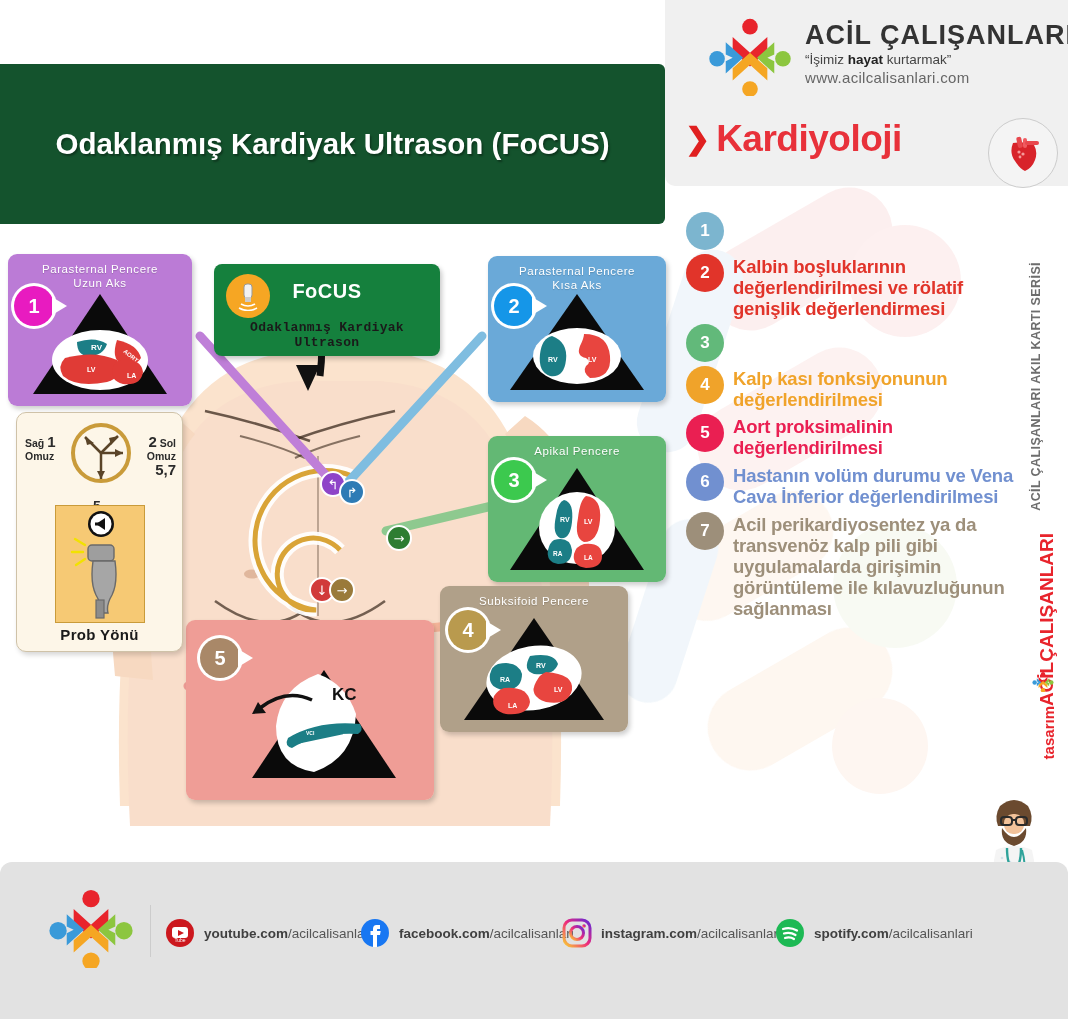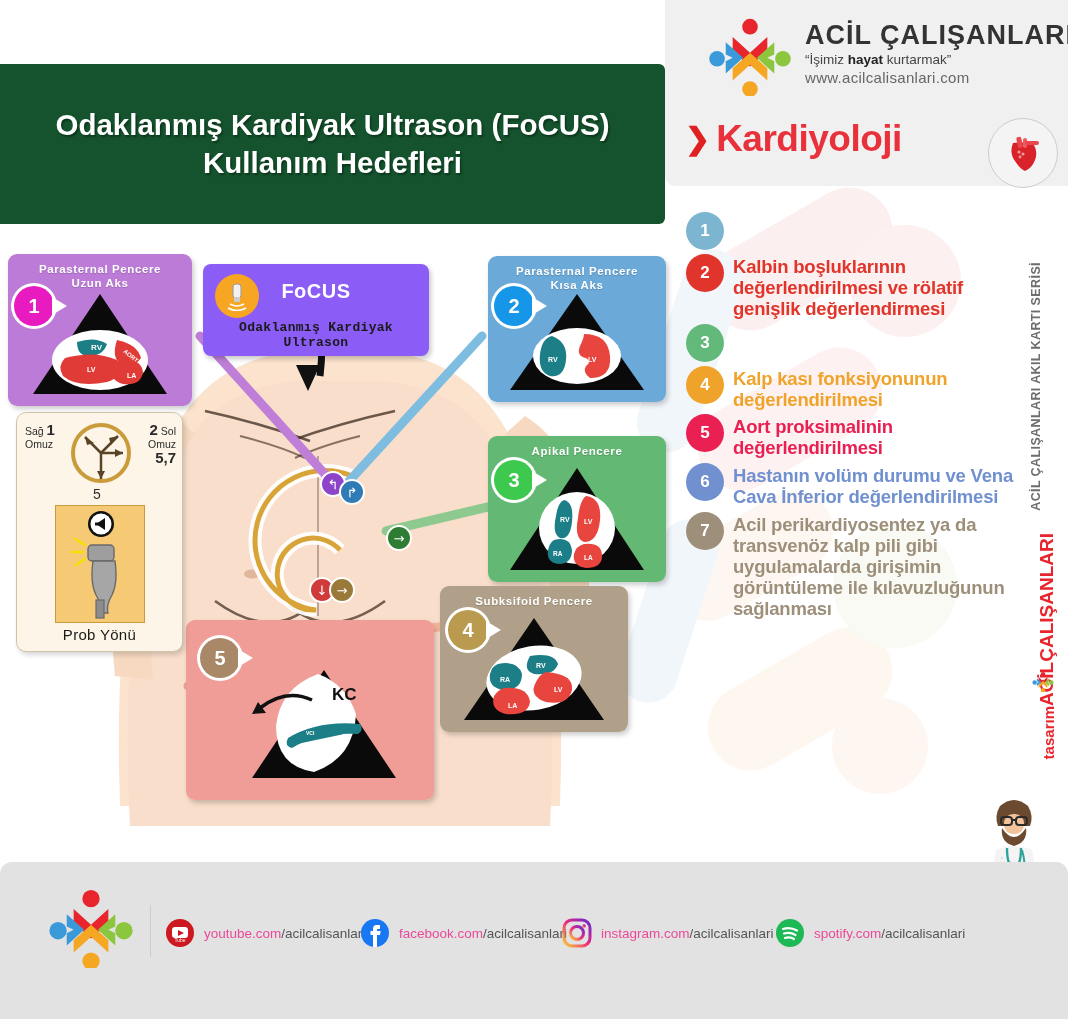--- a/index.html
+++ b/index.html
@@ -26,45 +26,45 @@
     border-top-right-radius:6px;border-bottom-right-radius:6px;
     display:flex;align-items:center;justify-content:center;}
   #title-banner .t{color:#ffffff;font-size:29.5px;font-weight:bold;text-align:center;
     line-height:1.28;text-shadow:1.5px 1.5px 2px rgba(0,0,0,.35);}
 
   
   #bg-blobs{position:absolute;left:0;top:186px;width:1068px;height:676px;overflow:hidden;}
 
   
   .card{position:absolute;border-radius:9px;box-shadow:2px 3px 5px rgba(0,0,0,.20);}
-  .card-title{color:#ffffff;font-size:11.5px;font-weight:bold;text-align:center;
+  .card-title{color:#ffffff;font-size:11.5px;font-weight:normal;text-align:center;
     letter-spacing:.6px;padding-top:8px;line-height:1.25;text-shadow:0 1px 1px rgba(0,0,0,.18);}
   .badge{position:absolute;width:40px;height:40px;border-radius:50%;
     display:flex;align-items:center;justify-content:center;color:#fff;font-size:20px;
     font-weight:bold;box-shadow:0 0 0 3px #ffffff;}
   .badge::after{content:"";position:absolute;right:-13px;top:11px;width:0;height:0;
     border-top:9px solid transparent;border-bottom:9px solid transparent;border-left:15px solid #ffffff;}
   .us-svg{position:absolute;left:0;right:0;margin:auto;}
 
   
-  #focus-card{position:absolute;left:203px;top:264px;width:226px;height:92px;background:#8b5cf6;
+  #focus-card{position:absolute;left:214px;top:264px;width:226px;height:92px;background:#15803d;
     border-radius:8px;box-shadow:2px 3px 5px rgba(0,0,0,.22);}
   #focus-icon{position:absolute;left:12px;top:10px;width:44px;height:44px;border-radius:50%;
     background:#f6a623;display:flex;align-items:center;justify-content:center;}
   #focus-title{position:absolute;left:0;right:0;top:16px;text-align:center;color:#ffffff;
     font-size:20px;font-weight:bold;letter-spacing:.5px;}
   #focus-sub{position:absolute;left:0;right:0;top:56px;text-align:center;color:#1a1a1a;
     font-size:13px;font-weight:bold;letter-spacing:.3px;font-family:Liberation Mono, monospace;}
 
   
   #prob-panel{position:absolute;left:16px;top:412px;width:165px;height:238px;background:#fdf6e8;
     border:1.5px solid #cfc2a8;border-radius:10px;box-shadow:2px 3px 5px rgba(0,0,0,.16);}
-  .prob-lbl{position:absolute;font-size:10.5px;font-weight:normal;color:#2b2b2b;line-height:1.1;}
+  .prob-lbl{position:absolute;font-size:10.5px;font-weight:bold;color:#2b2b2b;line-height:1.1;margin-top:12px;}
   #prob-caption{position:absolute;left:0;right:0;bottom:8px;text-align:center;font-size:15px;
-    font-weight:normal;color:#1a1a1a;letter-spacing:.3px;}
+    font-weight:bold;color:#1a1a1a;letter-spacing:.3px;}
 
   
   #list{position:absolute;left:686px;top:212px;width:330px;}
   .li{display:flex;align-items:flex-start;margin-bottom:4px;}
   .li-num{flex:0 0 auto;width:38px;height:38px;border-radius:50%;color:#ffffff;font-size:17px;
     font-weight:bold;display:flex;align-items:center;justify-content:center;margin-right:9px;}
   .li-txt{font-size:18.5px;font-weight:bold;line-height:1.13;padding-top:3px;letter-spacing:-.2px;}
 
   
   .vtext{position:absolute;writing-mode:vertical-rl;transform:rotate(180deg);
@@ -75,21 +75,21 @@
   #v-logo{position:absolute;left:1032px;top:672px;width:22px;height:20px;}
 
   
   #footer{position:absolute;left:0;top:862px;width:1068px;height:157px;background:#e2e2e2;
     border-top-left-radius:12px;border-top-right-radius:12px;}
   #footer-logo{position:absolute;left:47px;top:890px;width:88px;height:78px;}
   .fdiv{position:absolute;top:905px;width:1px;height:52px;background:#cccccc;}
   .social{position:absolute;display:flex;align-items:center;}
   .social .ico{width:30px;height:30px;margin-right:9px;flex:0 0 auto;}
   .social .txt{font-size:13.5px;color:#555555;white-space:nowrap;}
-  .social .txt b{color:#ec4899;font-weight:normal;}
+  .social .txt b{color:#404040;font-weight:bold;}
 
   #doctor{position:absolute;left:976px;top:792px;width:76px;height:130px;}
 </style>
 </head>
 <body>
 
 <div id="page">
 
   <div id="bg-blobs">
     <svg width="1068" height="676" viewBox="0 0 1068 676">
@@ -143,21 +143,20 @@
       <rect x="24" y="10" width="14" height="4" rx="2" fill="#e8474d"></rect>
       <circle cx="18" cy="21" r="1.6" fill="#f59a9a"></circle>
         <circle cx="22" cy="23" r="1.6" fill="#f59a9a"></circle>
       <circle cx="19" cy="26" r="1.4" fill="#f59a9a"></circle>
     </svg>
   </div>
 
   <div id="title-banner">
     <div class="t">
       <span>Odaklanmış Kardiyak Ultrason (FoCUS)</span><br>
-      <span>Kullanım Hedefleri</span>
     </div>
   </div>
 
   <svg id="torso" style="position:absolute;left:0;top:186px;" width="700" height="680" viewBox="0 0 700 680">
 
     <path d="M300 170 q10 -45 5 -70 h80 q-5 25 5 70 z" fill="#f7ddc7"></path>
     <path d="M120 620 q-10 -300 70 -400 q40 -50 110 -55 h80 q70 5 110 55 q80 100 70 400 z" fill="#fbe3cd"></path>
     <path d="M130 640 q-15 -290 65 -395 q35 -45 105 -50 h80 q70 5 105 50 q80 105 65 395 z" fill="#f9decb"></path>
 
     <path d="M175 230 q-55 35 -62 120 q-5 70 2 140 l38 4 q-10 -120 10 -180 q14 -44 32 -66 z" fill="#f7d9c1"></path>

